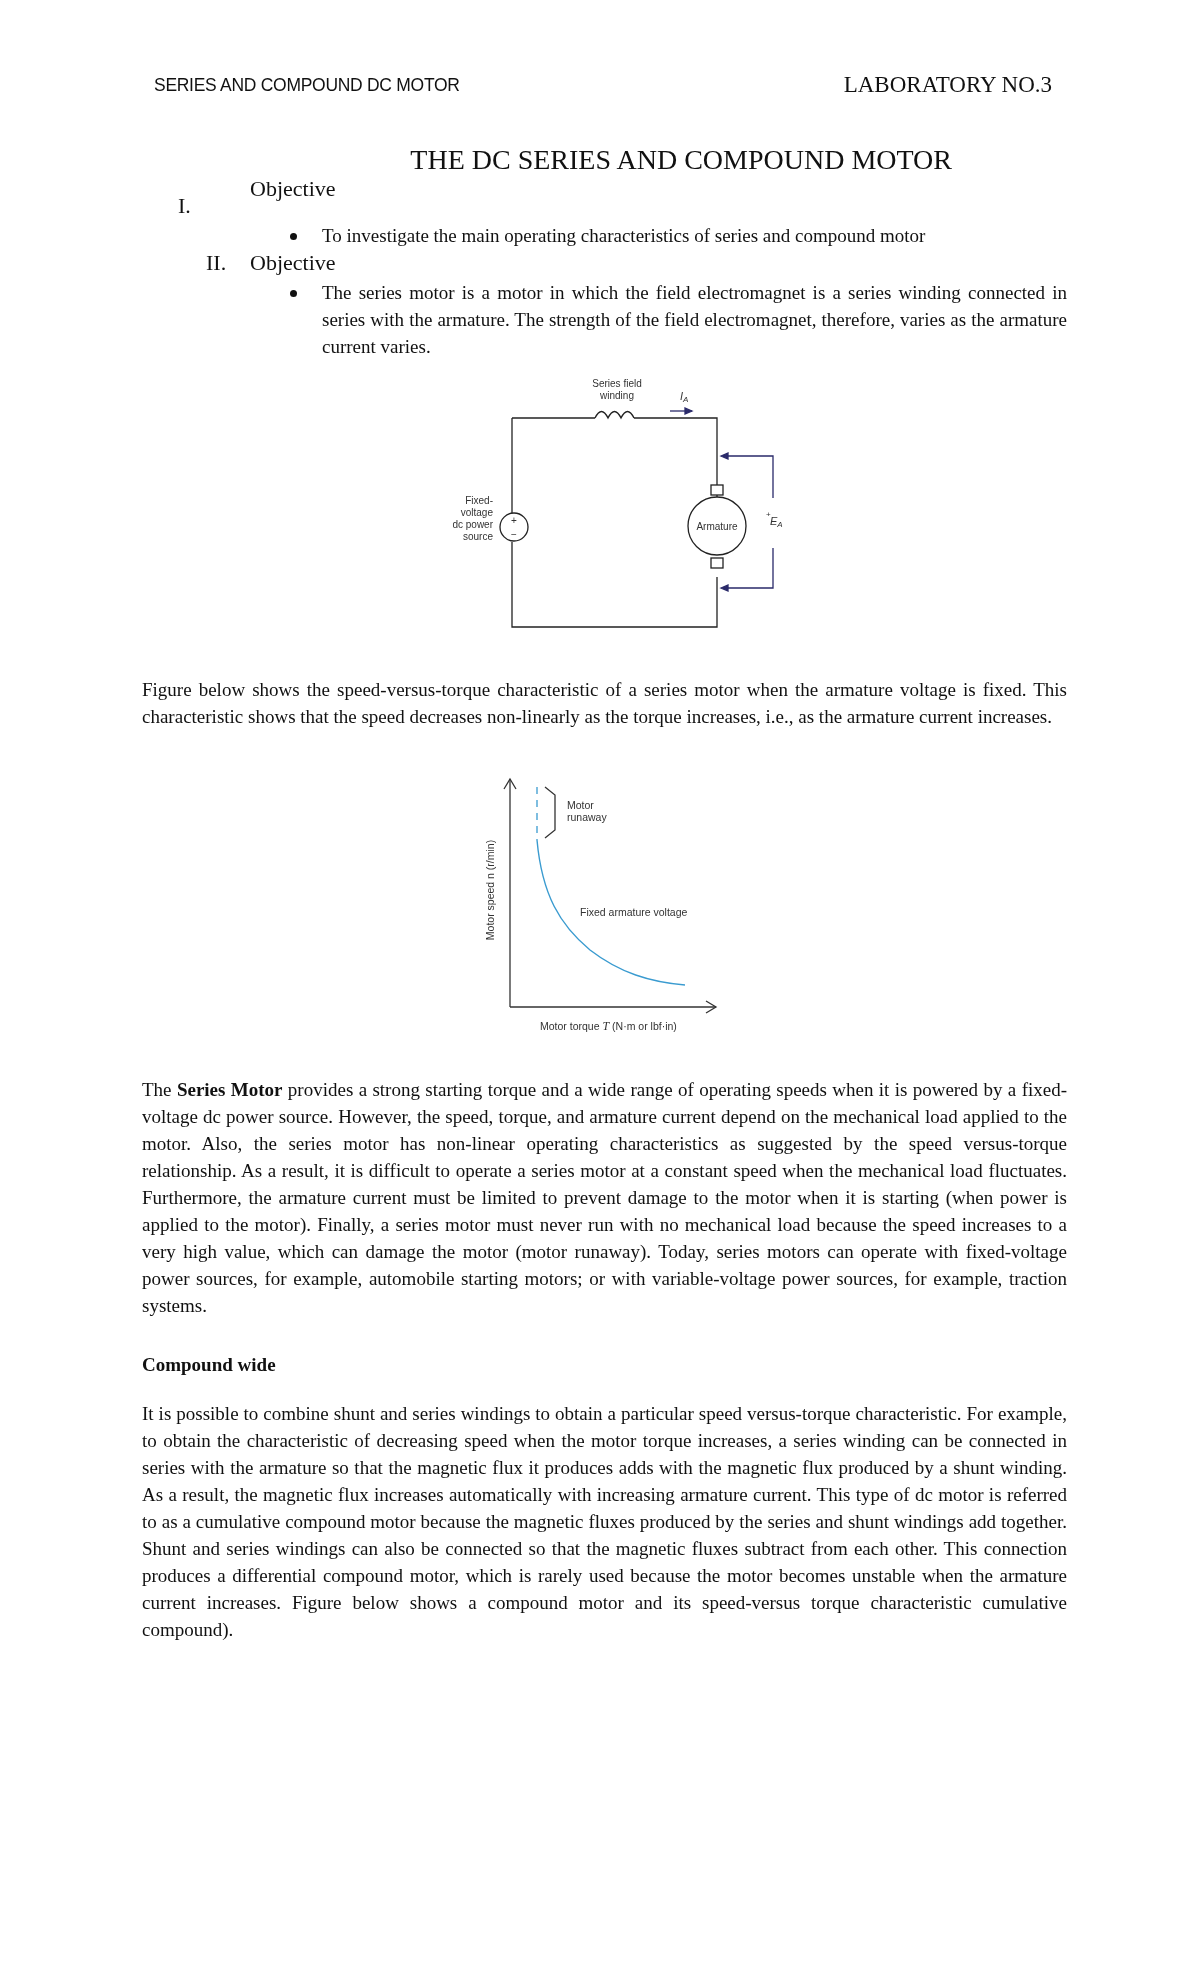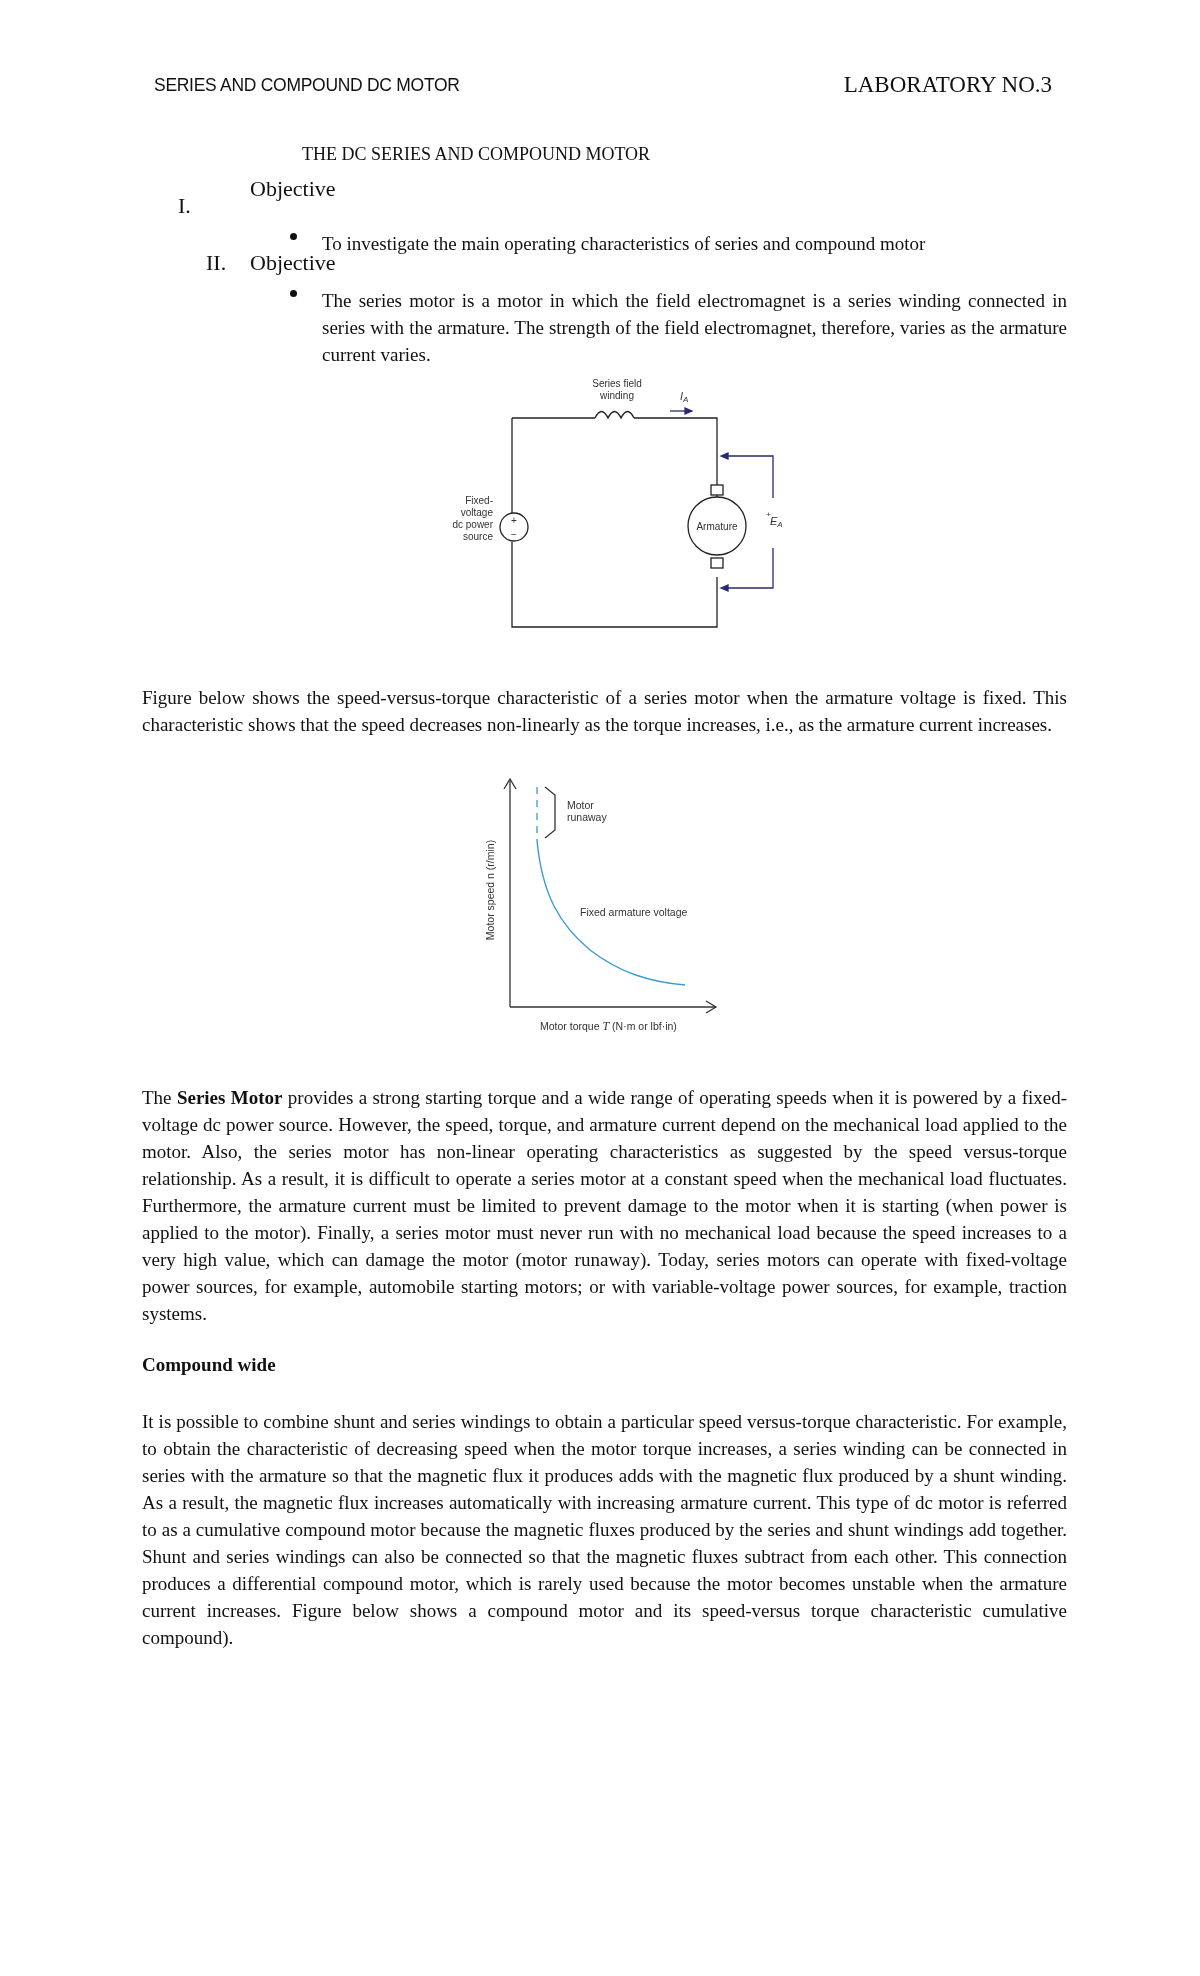--- a/index.html
+++ b/index.html
@@ -2,25 +2,25 @@
 <html><head>
 <meta charset="utf-8">
 <style>
   html, body { margin: 0; padding: 0; background: #ffffff; }
   body { width: 1200px; height: 1976px; position: relative; overflow: hidden; color: #111; }
   .serif { font-family: "Liberation Serif", "DejaVu Serif", serif; }
   .sans { font-family: "Liberation Sans", "DejaVu Sans", sans-serif; }
   .abs { position: absolute; }
   .hdr-left { left: 154px; top: 74px; font-size: 19px; letter-spacing: -0.3px; transform: scaleX(0.92); transform-origin: left; }
   .hdr-right { right: 148px; top: 72px; font-size: 23px; }
-  .title { left: 0; width: 952px; top: 144px; text-align: center; font-size: 18px; }
+  .title { left: 0; width: 952px; top: 144px; text-align: right; font-size: 28px; }
   .sec-num { font-size: 22px; }
   .sec-title { font-size: 22px; }
   .bullet-dot { width: 7px; height: 7px; border-radius: 50%; background: #111; }
-  .body-text { font-size: 19px; line-height: 27px; text-align: justify; text-align-last: left; margin-top: 8px; }
+  .body-text { font-size: 19px; line-height: 27px; text-align: justify; text-align-last: left; }
   .para { left: 142px; width: 925px; }
   .heading-bold { font-weight: bold; font-size: 19px; }
   svg text { font-family: "Liberation Sans", "DejaVu Sans", sans-serif; }
 </style>
 </head>
 <body>
 
 <div class="abs sans hdr-left">SERIES AND COMPOUND DC MOTOR</div>
 <div class="abs serif hdr-right">LABORATORY NO.3</div>
 

